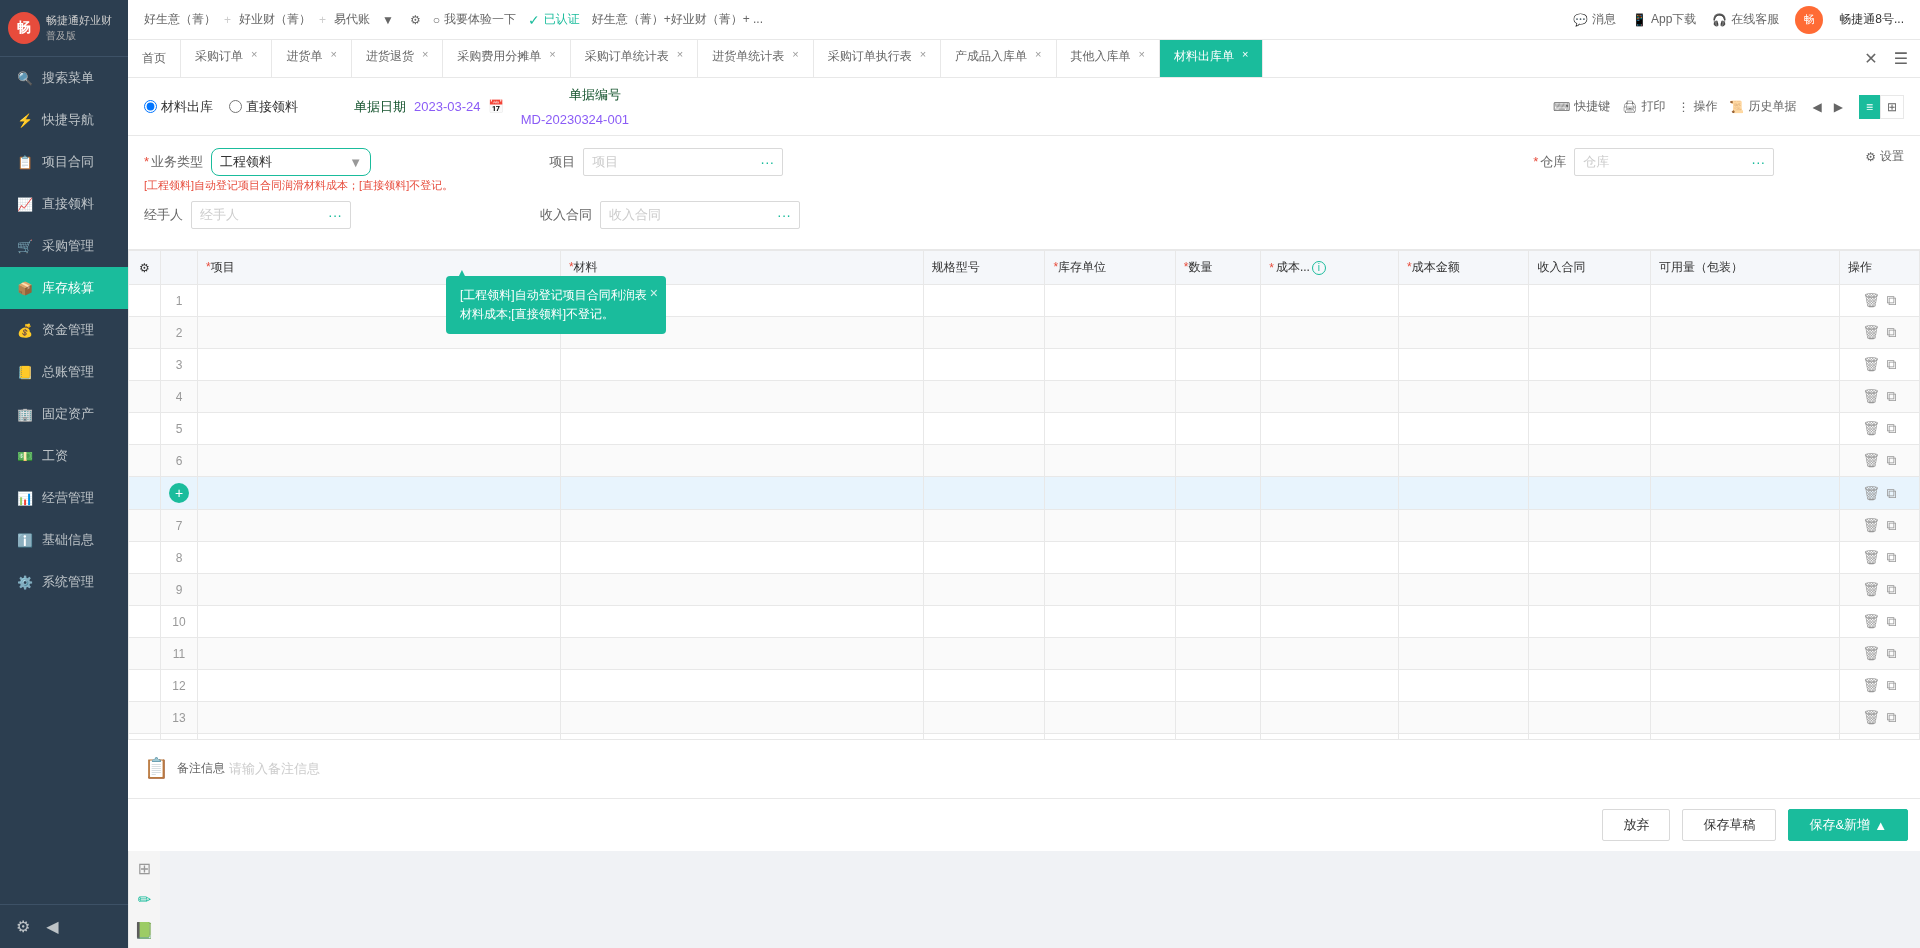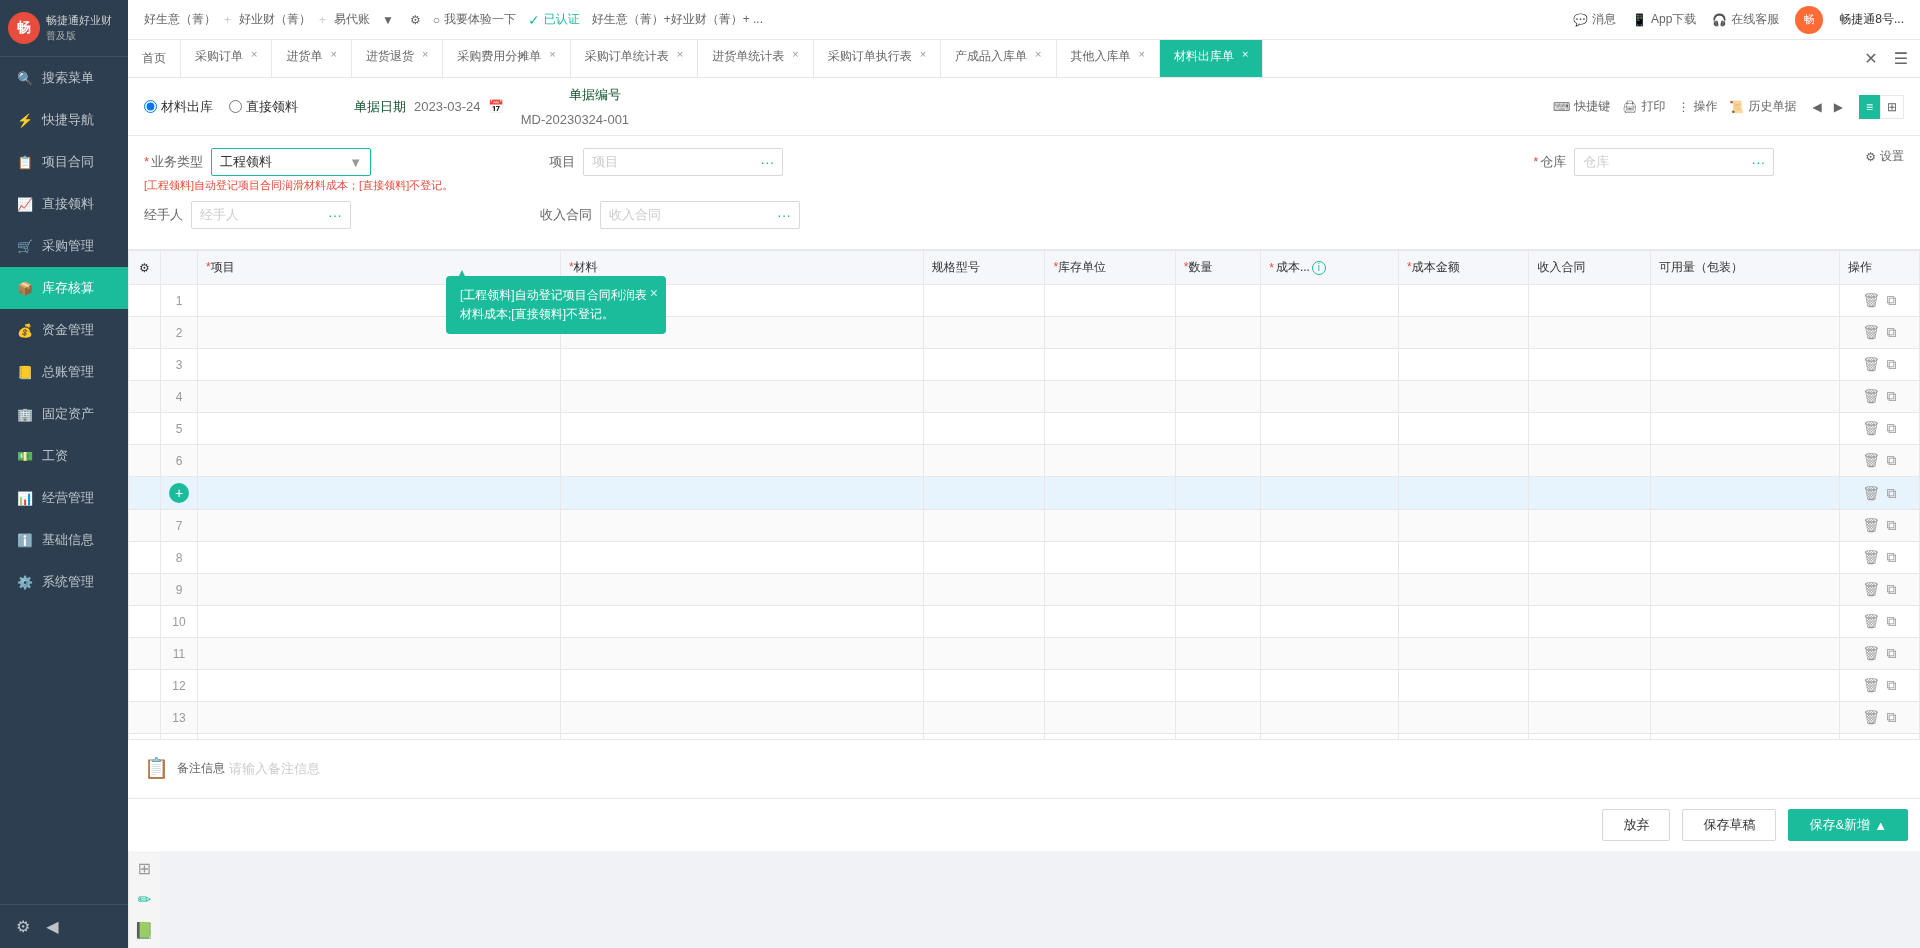--- a/index.html
+++ b/index.html
@@ -47,21 +47,21 @@
     .tab-close { margin-left: 4px; color: #999; font-size: 11px; cursor: pointer; }
     .tab-bar-actions { margin-left: auto; display: flex; align-items: center; padding: 0 8px; gap: 8px; }
     .tab-bar-btn { cursor: pointer; color: #666; font-size: 16px; padding: 4px; }
     
     
     .page-header { background: #fff; padding: 8px 16px; border-bottom: 1px solid #e8e8e8; display: flex; align-items: center; gap: 16px; }
     .page-header-radio { display: flex; align-items: center; gap: 4px; cursor: pointer; font-size: 13px; }
     .page-header-radio input { cursor: pointer; }
     .page-header-date { display: flex; align-items: center; gap: 8px; font-size: 13px; }
     .page-header-date-label { color: #14532d; margin-left: 40px; }
-    .page-header-date-value { color: #737373; font-weight: 500; }
+    .page-header-date-value { color: #8b5cf6; font-weight: 500; }
     .page-header-date-icon { cursor: pointer; color: #1abc9c; }
     .page-header-doc { display: flex; align-items: center; gap: 8px; font-size: 13px; flex-direction: column; }
     .page-header-actions { margin-left: auto; display: flex; align-items: center; gap: 12px; }
     .page-header-action-btn { display: flex; align-items: center; gap: 4px; cursor: pointer; color: #666; font-size: 12px; }
     .page-header-nav { display: flex; align-items: center; gap: 4px; }
     .page-header-nav-btn { cursor: pointer; color: #666; padding: 2px 4px; }
     .page-header-view-btns { display: flex; align-items: center; }
     .page-header-view-btn { cursor: pointer; color: #666; padding: 4px 6px; border: 1px solid #e8e8e8; }
     .page-header-view-btn.active { background: #1abc9c; color: white; border-color: #1abc9c; }
     .settings-btn { cursor: pointer; display: flex; align-items: center; gap: 4px; color: #666; font-size: 12px; }
@@ -339,21 +339,21 @@
             <span class="page-header-view-btn">⊞</span>
           </div>
         </div>
       </div>
 
       <div class="form-area">
         <div class="form-row">
           <div class="form-field-group">
             <div class="form-field">
               <span class="form-label required">业务类型</span>
-              <div class="form-input input-active" style="min-width:160px;">
+              <div class="form-input input-active" style="min-width:160px;border-radius:8px;">
                 <span class="form-input-text">工程领料</span>
                 <span class="form-input-arrow">▼</span>
               </div>
             </div>
             <div class="form-warning">[工程领料]自动登记项目合同润滑材料成本；[直接领料]不登记。</div>
           </div>
 
           <div class="form-field" style="margin-left: 80px;">
             <span class="form-label">项目</span>
             <div class="form-input" style="min-width:200px;">

